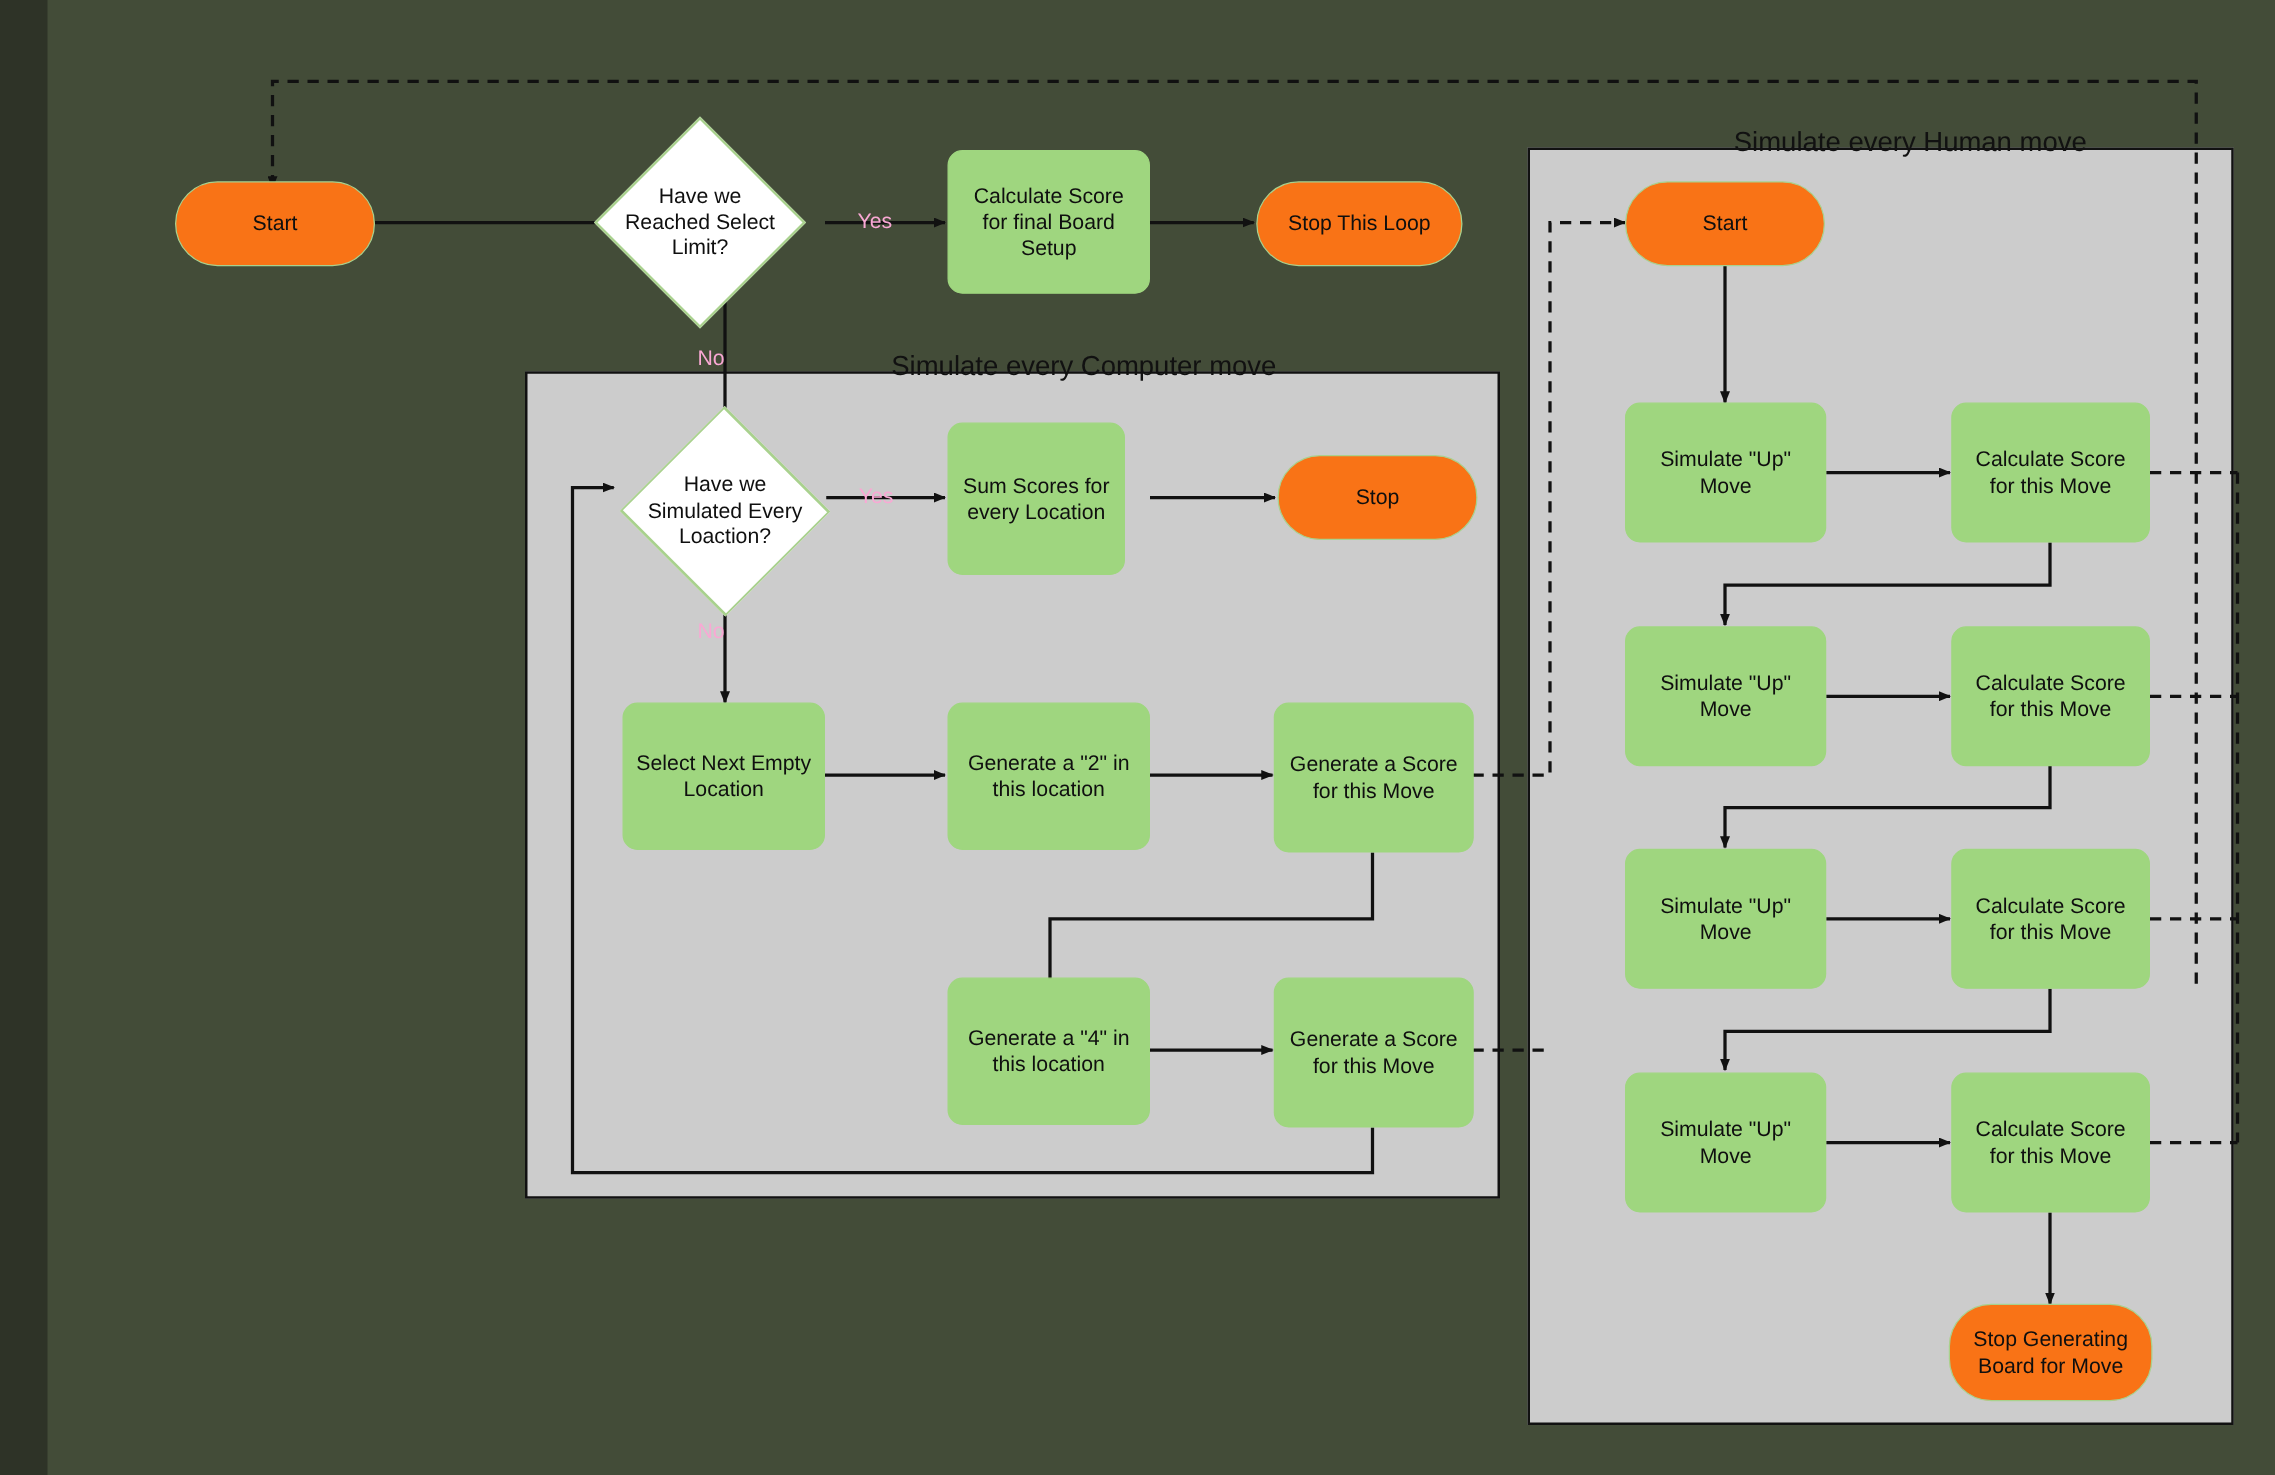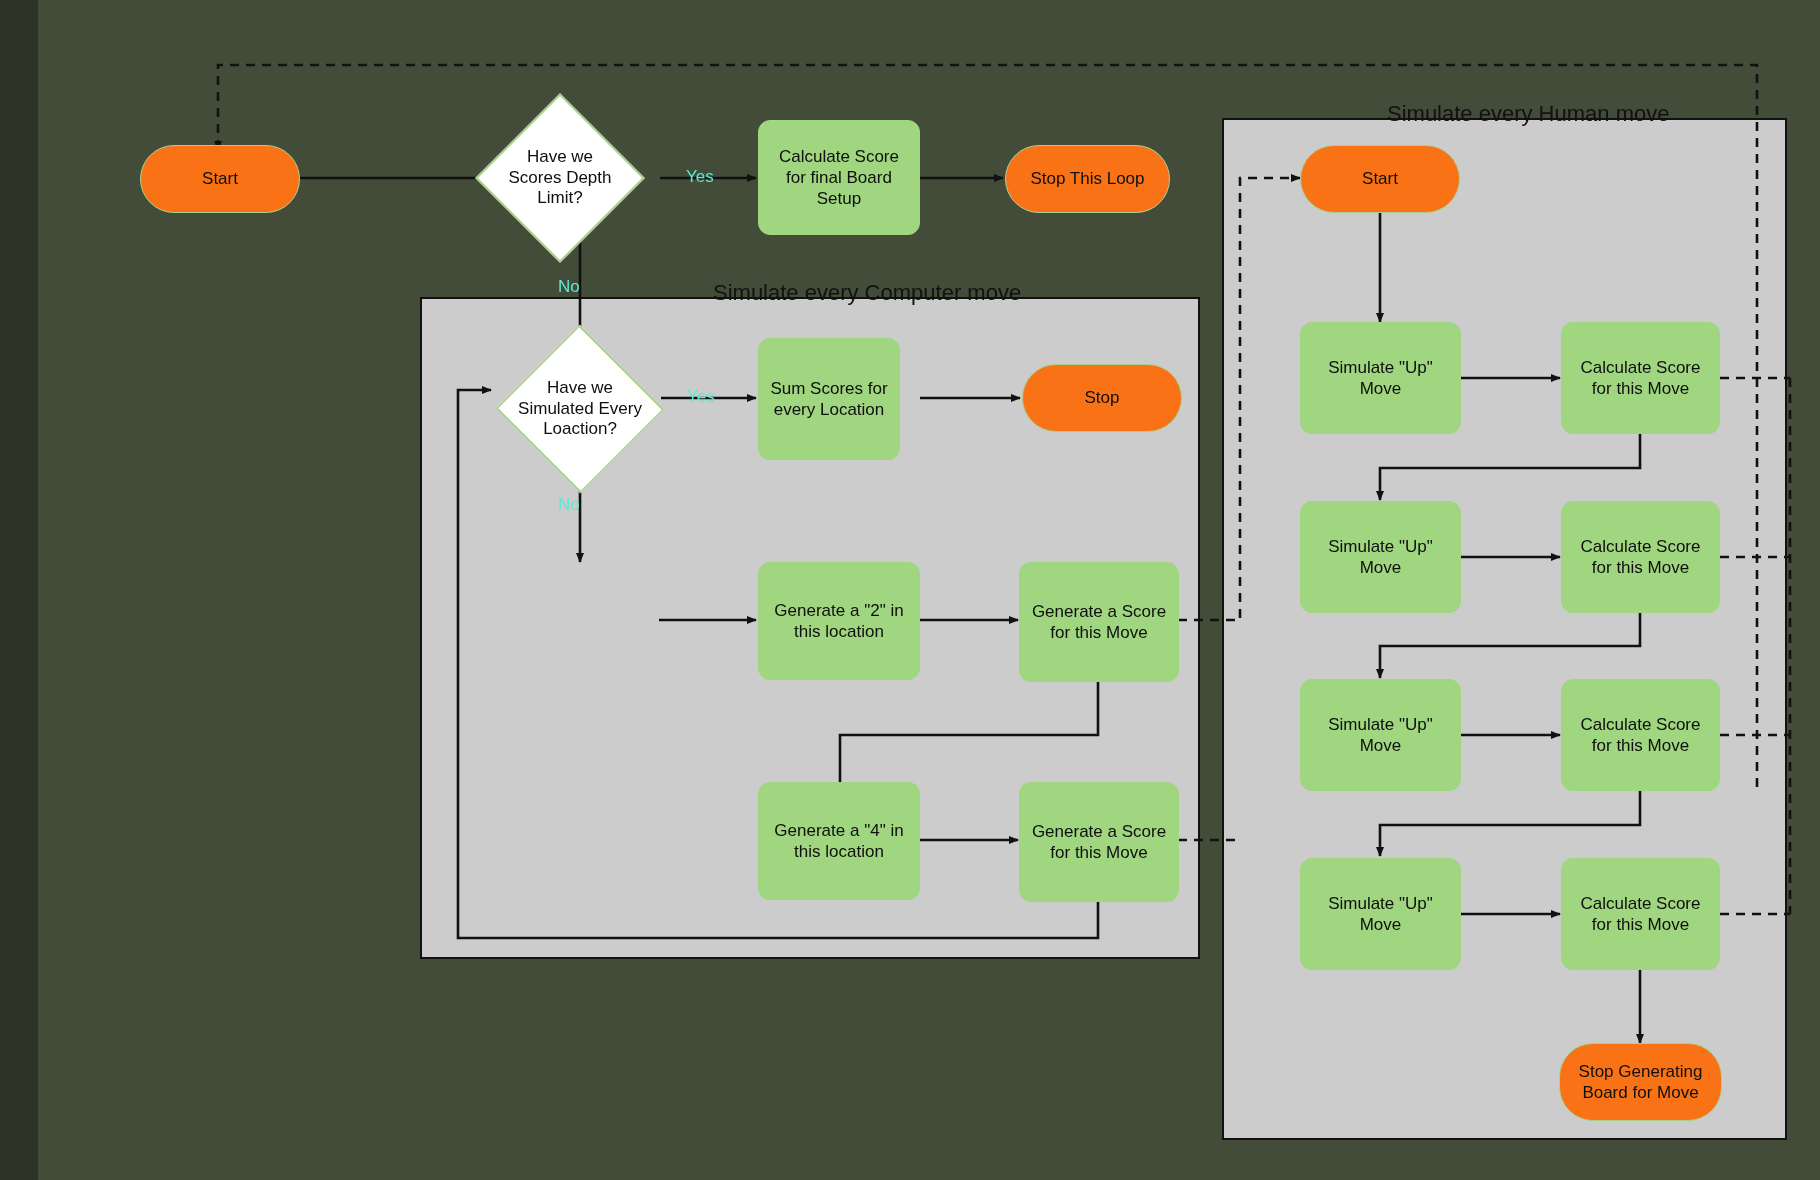--- a/index.html
+++ b/index.html
@@ -23,21 +23,21 @@
   .decision-wrap{position:absolute;}
   .decision{position:absolute;left:0;top:0;width:100%;height:100%;background:#ffffff;
             border:2px solid #a9d18e;transform:rotate(45deg);box-sizing:border-box;}
   .decision-text{position:absolute;left:0;top:0;width:100%;height:100%;display:flex;align-items:center;
                  justify-content:center;text-align:center;font-size:17px;line-height:1.2;color:#0f0f0f;
                  white-space:nowrap;}
 
   .panel{position:absolute;background:#cccccc;border:2px solid #111111;box-sizing:border-box;}
   .panel-title{position:absolute;font-size:22px;color:#111;white-space:nowrap;}
 
-  .edge-label{position:absolute;font-size:17px;color:#5eead4;background:transparent;white-space:nowrap;}
+  .edge-label{position:absolute;font-size:17px;color:#f9a8d4;background:transparent;white-space:nowrap;}
 </style>
 </head>
 <body>
 
 <div id="stage">
 
   <div class="left-strip"></div>
 
   <div class="panel" style="left:420px;top:297px;width:780px;height:662px;"></div>
   <div class="panel-title" style="left:713px;top:280px;">Simulate every Computer move</div>
@@ -109,21 +109,21 @@
 
   <div class="node terminal" style="left:140px;top:145px;width:160px;height:68px;">
     <span>Start</span>
   </div>
 
   <div class="decision-wrap" style="left:500px;top:118px;width:120px;height:120px;">
     <div class="decision"></div>
     <div class="decision-text">
       <div>
         <div>Have we</div>
-        <div>Scores Depth</div>
+        <div>Reached Select</div>
         <div>Limit?</div>
       </div>
     </div>
   </div>
 
   <div class="edge-label" style="left:686px;top:167px;">Yes</div>
   <div class="edge-label" style="left:558px;top:277px;">No</div>
 
   <div class="node process" style="left:758px;top:120px;width:162px;height:115px;">
     <div>
@@ -155,20 +155,26 @@
     <div>
       <div>Sum Scores for</div>
       <div>every Location</div>
     </div>
   </div>
 
   <div class="node terminal" style="left:1022px;top:364px;width:160px;height:68px;">
     <span>Stop</span>
   </div>
 
+  <div class="node process" style="left:498px;top:562px;width:162px;height:118px;">
+    <div>
+      <div>Select Next Empty</div>
+      <div>Location</div>
+    </div>
+  </div>
 
   <div class="node process" style="left:758px;top:562px;width:162px;height:118px;">
     <div>
       <div>Generate a "2" in</div>
       <div>this location</div>
     </div>
   </div>
 
   <div class="node process" style="left:1019px;top:562px;width:160px;height:120px;">
     <div>

